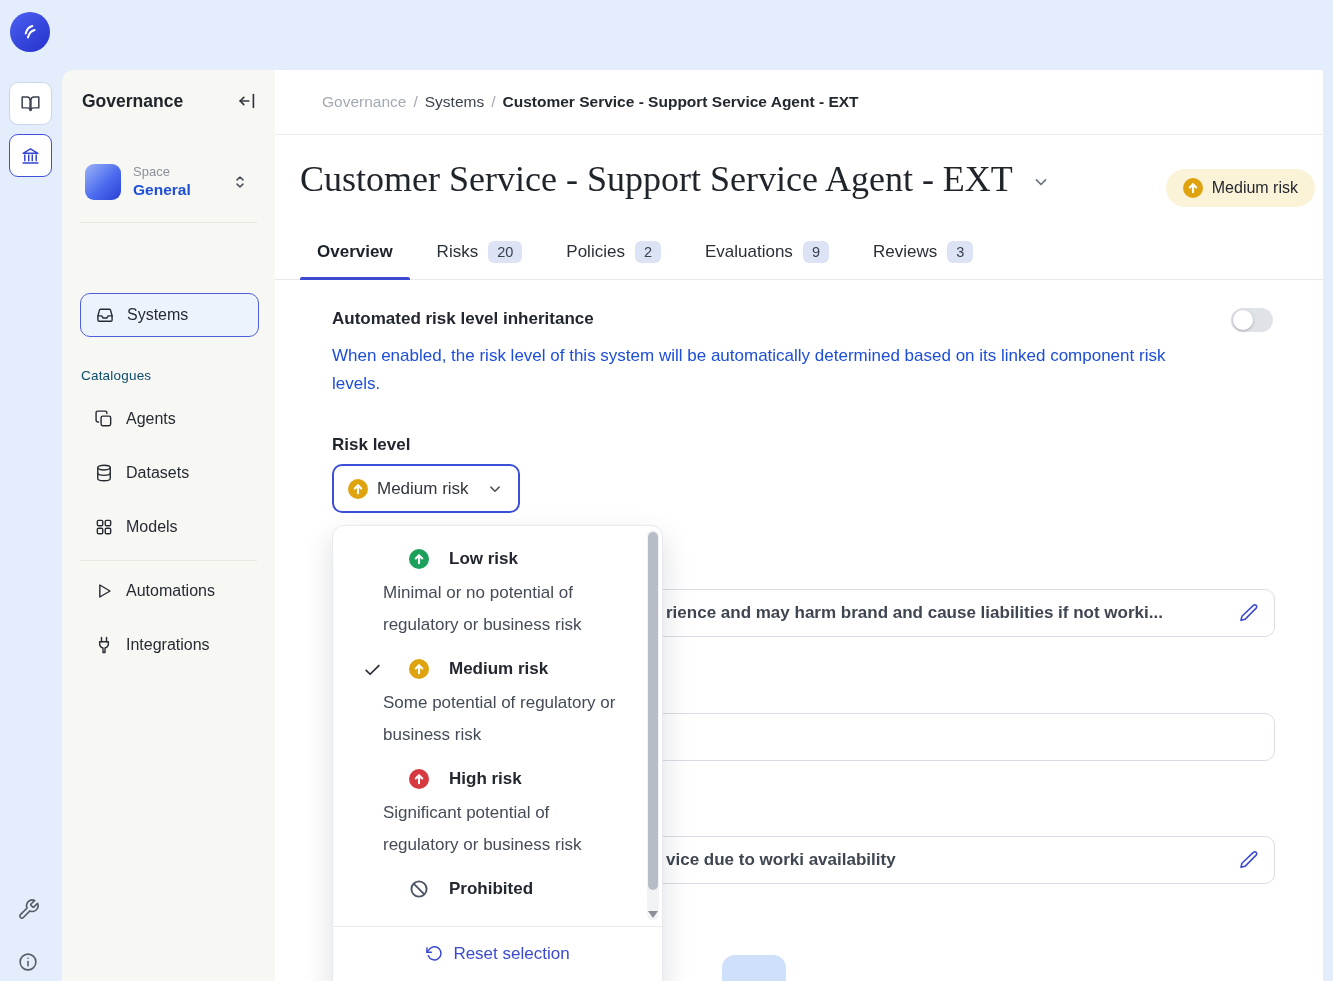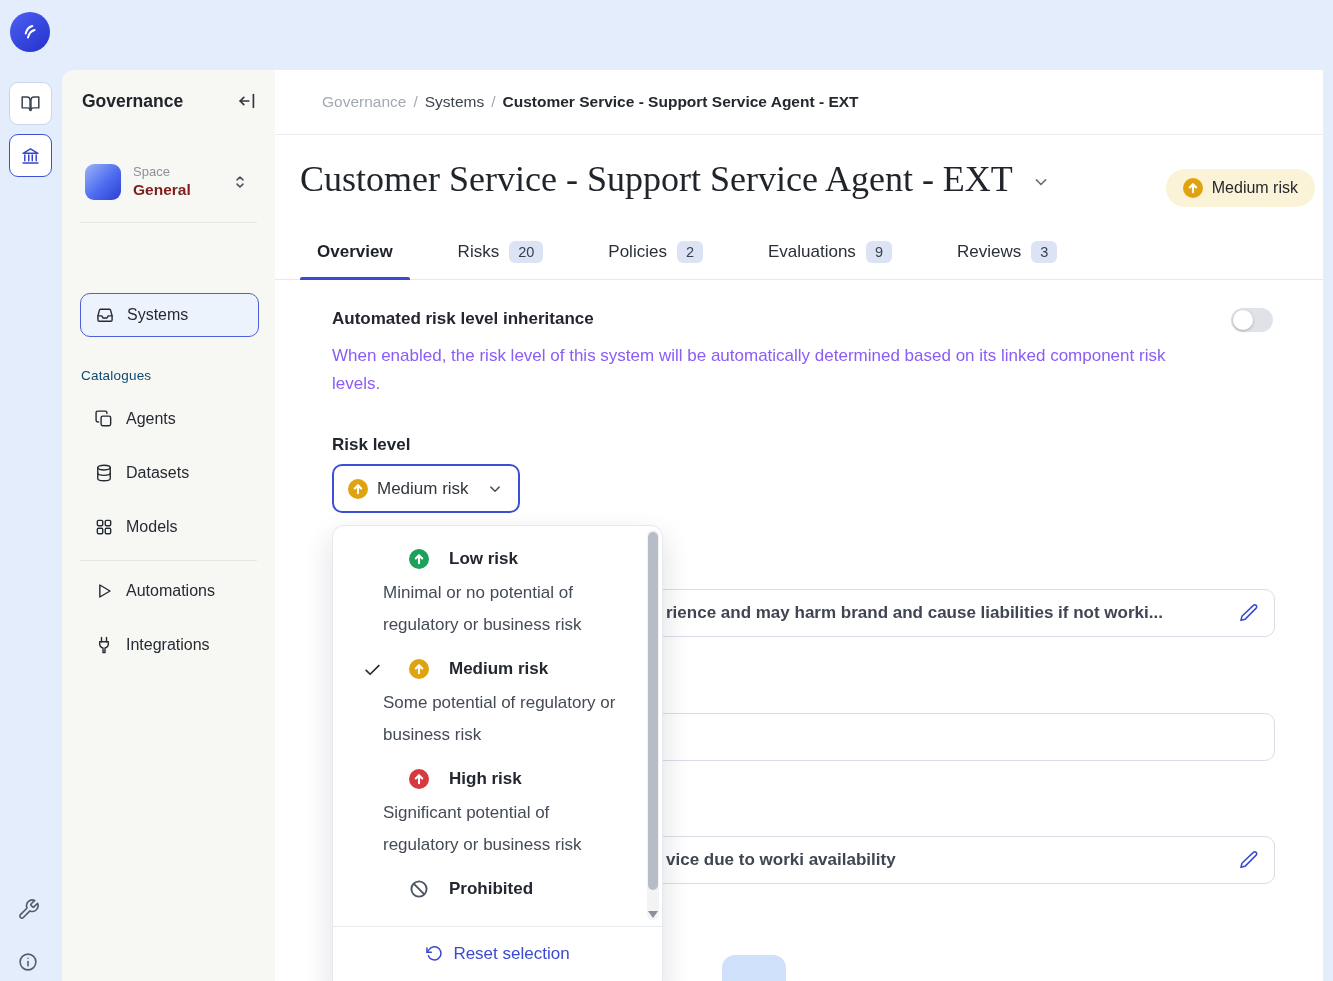--- a/index.html
+++ b/index.html
@@ -34,21 +34,21 @@
     background:#f7f7f3; border-top-left-radius:12px;
   }
   .sb-title { position:absolute; left:20px; top:21px; font-size:17.5px; font-weight:700; color:#20242b; }
   .sb-collapse { position:absolute; right:17px; top:20px; color:#30353d; cursor:pointer; }
   .space-box { position:absolute; left:10px; top:80px; width:193px; height:64px; border-radius:10px; cursor:pointer; }
   .space-ico {
     position:absolute; left:13px; top:14px; width:36px; height:36px; border-radius:9px;
     background:linear-gradient(135deg,#9db4f7 0%,#4c6bee 55%,#2b3fd4 100%);
   }
   .space-label { position:absolute; left:61px; top:14px; font-size:13px; color:#8b919c; }
-  .space-name  { position:absolute; left:61px; top:31px; font-size:15.5px; font-weight:700; color:#7f1d1d; }
+  .space-name  { position:absolute; left:61px; top:31px; font-size:15.5px; font-weight:700; color:#1d4ed8; }
   .space-chevrons { position:absolute; right:15px; top:22px; color:#4b515b; }
   .sb-div { position:absolute; left:18px; width:177px; height:1px; background:#e7e7e1; }
   .nav-row {
     position:absolute; left:18px; width:179px; height:44px; border-radius:10px;
     display:flex; align-items:center; gap:12px; padding-left:14px; color:#262b33; cursor:pointer;
   }
   .nav-row .nlabel { font-size:16px; }
   .nav-row.active { background:#edf3fd; border:1px solid #4f5fd9; }
   .sb-section { position:absolute; left:19px; font-size:13.5px; color:#0c4a6e; letter-spacing:.2px; }
 
@@ -66,37 +66,37 @@
   .title-row { position:absolute; left:25px; top:88px; display:flex; align-items:center; gap:18px; }
   .page-title { font-family:"Liberation Serif", serif; font-size:36px; font-weight:400; color:#20242b; white-space:nowrap; }
   .title-chev { color:#6b7280; cursor:pointer; padding-top:6px; }
   .risk-badge {
     position:absolute; right:18px; top:99px; height:38px; border-radius:19px; background:#fbf3d8;
     display:flex; align-items:center; gap:9px; padding:0 17px; font-size:16px; color:#24282f; cursor:pointer;
   }
 
   .tabs {
     position:absolute; left:0; top:155px; right:8px; height:55px; border-bottom:1px solid #e8e9eb;
-    display:flex; align-items:stretch; padding-left:42px; gap:65px;
+    display:flex; align-items:stretch; padding-left:42px; gap:44px;
   }
   .tab { position:relative; display:flex; align-items:center; gap:10px; cursor:pointer; }
   .tab-label { font-size:17px; color:#2a2f38; font-weight:500; }
   .tab.active .tab-label { color:#1d2129; font-weight:700; }
   .tab.active::after {
     content:""; position:absolute; left:-17px; right:-17px; bottom:-1px; height:3px;
     background:#3b4ad1; border-radius:2px 2px 0 0;
   }
   .tab-count {
     background:#dbe3f4; color:#39414f; font-size:14.5px; border-radius:6px; padding:2px 9px; line-height:18px;
   }
 
   
   .sec-title { position:absolute; left:57px; font-size:17px; font-weight:700; color:#22262e; }
   .para {
-    position:absolute; left:57px; top:272px; width:855px; font-size:17px; line-height:27.5px; color:#8b5cf6;
+    position:absolute; left:57px; top:272px; width:855px; font-size:17px; line-height:27.5px; color:#1d4ed8;
   }
   .toggle {
     position:absolute; left:956px; top:238px; width:42px; height:24px; border-radius:12px;
     background:#dfe2e7; cursor:pointer;
   }
   .toggle .knob {
     position:absolute; left:2px; top:2px; width:20px; height:20px; border-radius:50%; background:#fff;
     box-shadow:0 1px 3px rgba(0,0,0,.25);
   }
 

